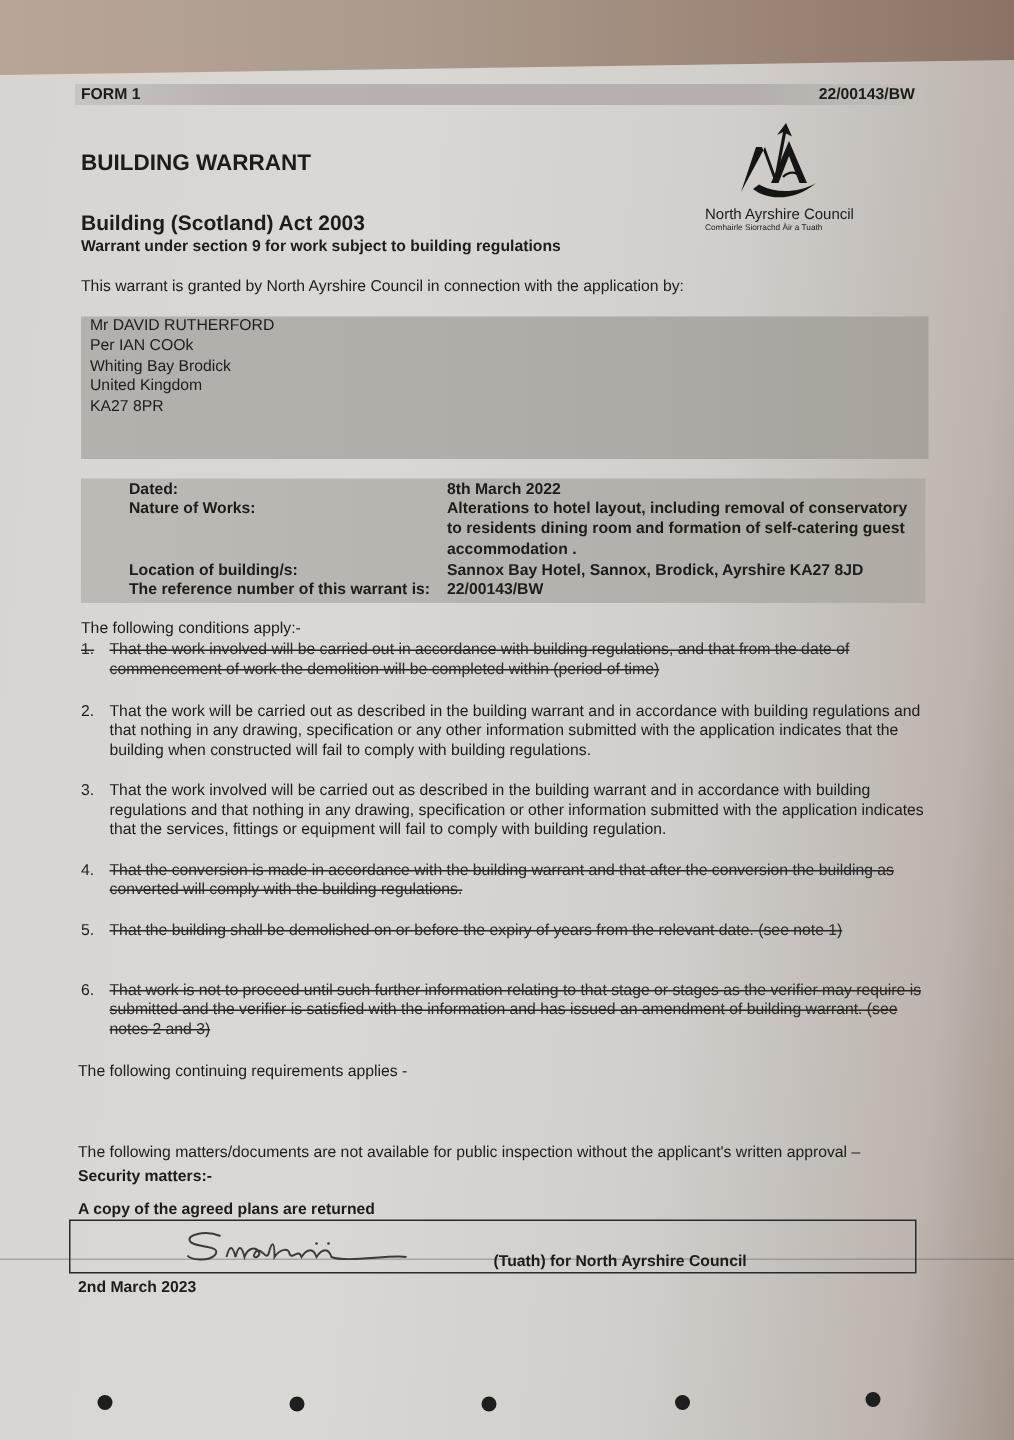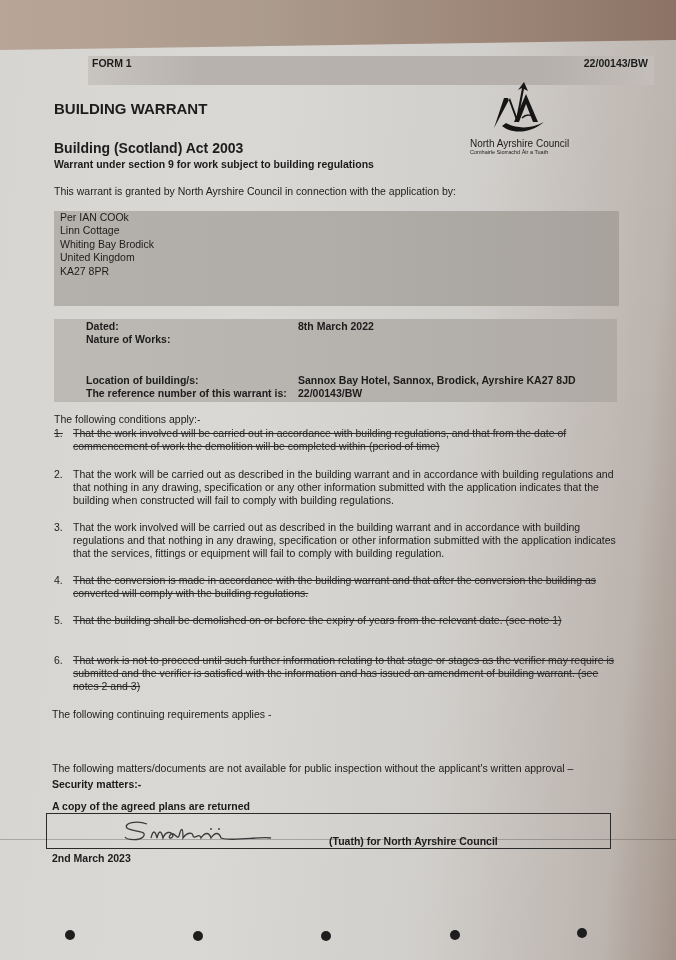--- a/index.html
+++ b/index.html
@@ -14,23 +14,23 @@
     position: absolute; left: 0; top: 0; width: 676px; height: 58px;
     background: linear-gradient(90deg, #b9a597 0%, #ab9b8c 40%, #9c8577 75%, #8b7264 100%);
   }
   .paper {
     position: absolute; left: 0; top: 0; width: 676px; height: 960px;
     background: linear-gradient(95deg, #d6d5d2 0%, #d9d8d5 35%, #d1cfcc 65%, #bcb4ae 90%, #a29389 100%);
     clip-path: polygon(0 50px, 100% 40px, 100% 100%, 0 100%);
   }
   .abs { position: absolute; }
   .form-bar {
-    left: 50px; top: 56px; width: 566px; height: 29px;
+    left: 50px; top: 56px; width: 566px; height: 14px;
     background: linear-gradient(90deg, #c8c4bf 0%, #b7b2ad 20%, #b5b0ab 80%, #c3beb9 100%);
-    font-size: 10.5px; font-weight: bold; line-height: 14px; margin-left: 38px;
+    font-size: 10.5px; font-weight: bold; line-height: 14px;
   }
   .form-bar .left { position: absolute; left: 4px; top: 0; }
   .form-bar .right { position: absolute; right: 6px; top: 0; }
   .title-main { left: 54px; top: 100px; font-size: 15px; font-weight: bold; }
   .act-title { left: 54px; top: 140px; font-size: 14px; font-weight: bold; }
   .act-sub { left: 54px; top: 158px; font-size: 10.5px; font-weight: bold; }
   .logo { left: 468px; top: 82px; width: 100px; height: 80px; }
   .logo svg { position: absolute; left: 20px; top: 0; }
   .logo .name { position: absolute; left: 2px; top: 56px; font-size: 10px; white-space: nowrap; }
   .logo .gaelic { position: absolute; left: 2px; top: 67px; font-size: 5.5px; white-space: nowrap; }
@@ -84,31 +84,32 @@
     <path d="M14 44 C24 52 42 52 56 40 C44 47 28 47 18 41 Z" fill="#151515"></path>
     <path d="M34 36 C38 32 44 32 46 37" stroke="#151515" stroke-width="1.5" fill="none"></path>
   </svg>
   <span class="name">North Ayrshire Council</span>
   <span class="gaelic">Comhairle Siorrachd Àir a Tuath</span>
 </div>
 
 <div class="abs granted text">This warrant is granted by North Ayrshire Council in connection with the application by:</div>
 
 <div class="abs applicant-box">
+  <div>Mr DAVID RUTHERFORD</div>
   <div>Per IAN COOk</div>
-  <div>Linn Cottage</div>
   <div>Whiting Bay Brodick</div>
   <div>United Kingdom</div>
   <div>KA27 8PR</div>
 </div>
 
 <div class="abs details-box">
   <span class="lbl" style="top:1px">Dated:</span>
   <span class="val" style="top:1px">8th March 2022</span>
   <span class="lbl" style="top:14px">Nature of Works:</span>
+  <span class="val" style="top:14px">Alterations to hotel layout, including removal of conservatory to residents dining room and formation of self-catering guest accommodation .</span>
   <span class="lbl" style="top:55px">Location of building/s:</span>
   <span class="val" style="top:55px">Sannox Bay Hotel, Sannox, Brodick, Ayrshire KA27 8JD</span>
   <span class="lbl" style="top:68px">The reference number of this warrant is:</span>
   <span class="val" style="top:68px">22/00143/BW</span>
 </div>
 
 <div class="abs text" style="left:54px; top:413px;">The following conditions apply:-</div>
 
 <div class="cond" style="top:427px;">
   <span class="num struck">1.</span>

